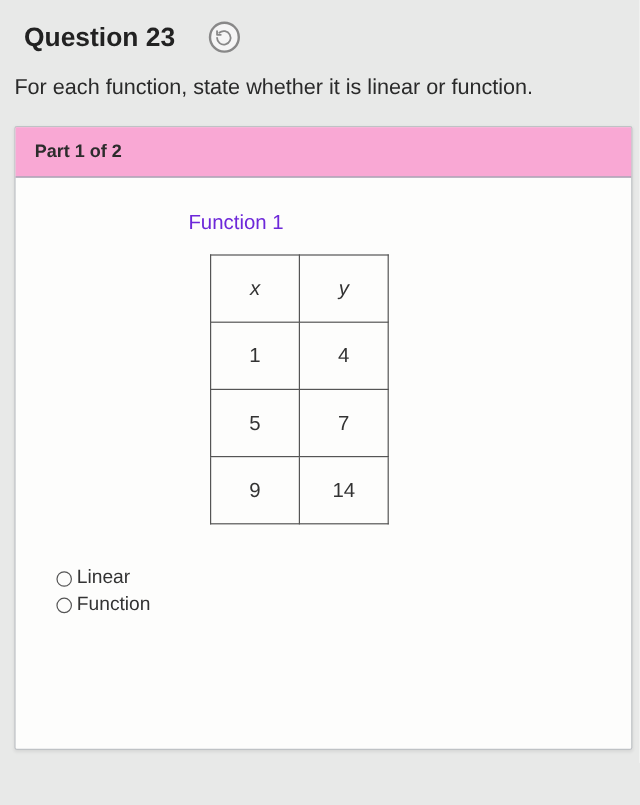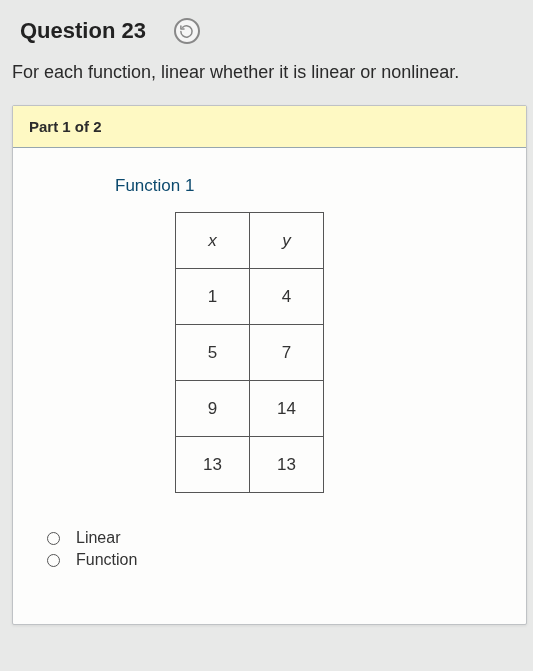--- a/index.html
+++ b/index.html
@@ -41,34 +41,34 @@
     }
     .card {
       margin: 0 6px 0 12px;
       background: #fdfdfc;
       border: 1px solid #bfc2c5;
       border-radius: 2px;
       box-shadow: 0 1px 3px rgba(0,0,0,0.08);
       min-height: 520px;
     }
     .part-header {
-      background: #fef9c3;
+      background: #f9a8d4;
       padding: 12px 16px;
       font-weight: bold;
       font-size: 15px;
       color: #2c2c2c;
       border-bottom: 1px solid #96a6af;
     }
     .card-body {
       padding: 28px 20px 22px 34px;
     }
     .function-label {
       font-size: 17px;
-      color: #0c4a6e;
-      margin-left: 68px;
+      color: #6d28d9;
+      margin-left: 110px;
       margin-bottom: 16px;
     }
     .data-table {
       border-collapse: collapse;
       margin-left: 128px;
     }
     .data-table td, .data-table th {
       border: 1.5px solid #555;
       width: 74px;
       height: 56px;
@@ -81,21 +81,21 @@
     .data-table th {
       font-style: italic;
       font-weight: normal;
     }
     .options {
       margin-top: 36px;
     }
     .option {
       display: flex;
       align-items: center;
-      gap: 16px;
+      gap: 4px;
       font-size: 16px;
       color: #333;
       margin-bottom: 4px;
     }
     .radio {
       width: 13px;
       height: 13px;
       border: 1.5px solid #555;
       border-radius: 50%;
       display: inline-block;
@@ -108,21 +108,21 @@
 <div class="header">
   <div class="question-title">Question 23</div>
   <div class="icon-circle">
     <svg width="15" height="15" viewBox="0 0 24 24" fill="none" stroke="#888" stroke-width="2.4" stroke-linecap="round" stroke-linejoin="round">
       <path d="M3 12a9 9 0 1 0 3-6.7"></path>
       <polyline points="3 3 3 8 8 8"></polyline>
     </svg>
   </div>
 </div>
 
-<div class="instruction">For each function, linear whether it is linear or nonlinear.</div>
+<div class="instruction">For each function, state whether it is linear or function.</div>
 
 <div class="card">
   <div class="part-header">Part 1 of 2</div>
   <div class="card-body">
     <div class="function-label">Function 1</div>
     <table class="data-table">
       <tbody>
           <tr>
         <th>x</th>
         <th>y</th>
@@ -132,24 +132,20 @@
         <td>4</td>
       </tr>
       <tr>
         <td>5</td>
         <td>7</td>
       </tr>
       <tr>
         <td>9</td>
         <td>14</td>
       </tr>
-      <tr>
-        <td>13</td>
-        <td>13</td>
-      </tr>
     </tbody>
       </table>
 
     <div class="options">
       <div class="option">
         <span class="radio"></span>
         <span>Linear</span>
       </div>
       <div class="option">
         <span class="radio"></span>

